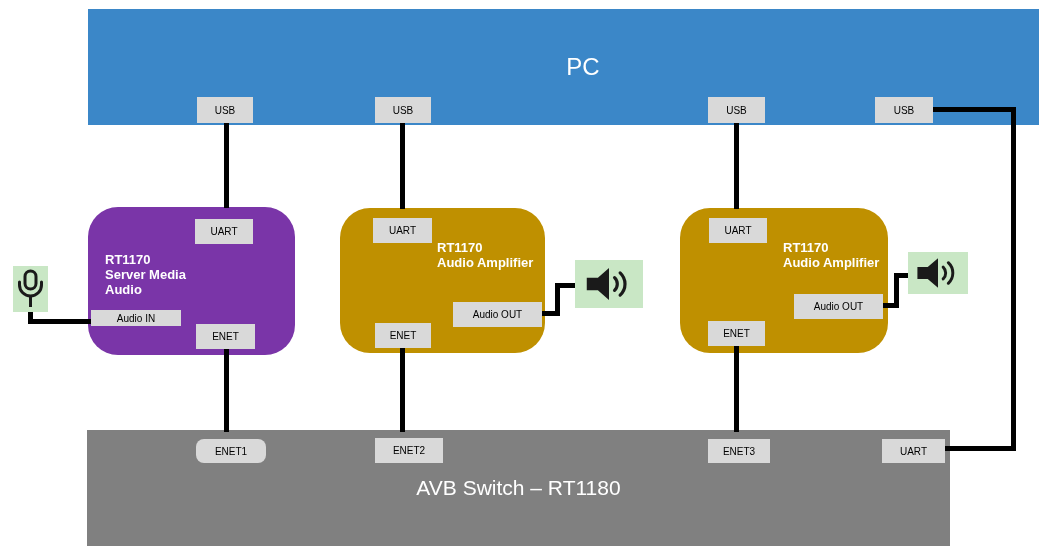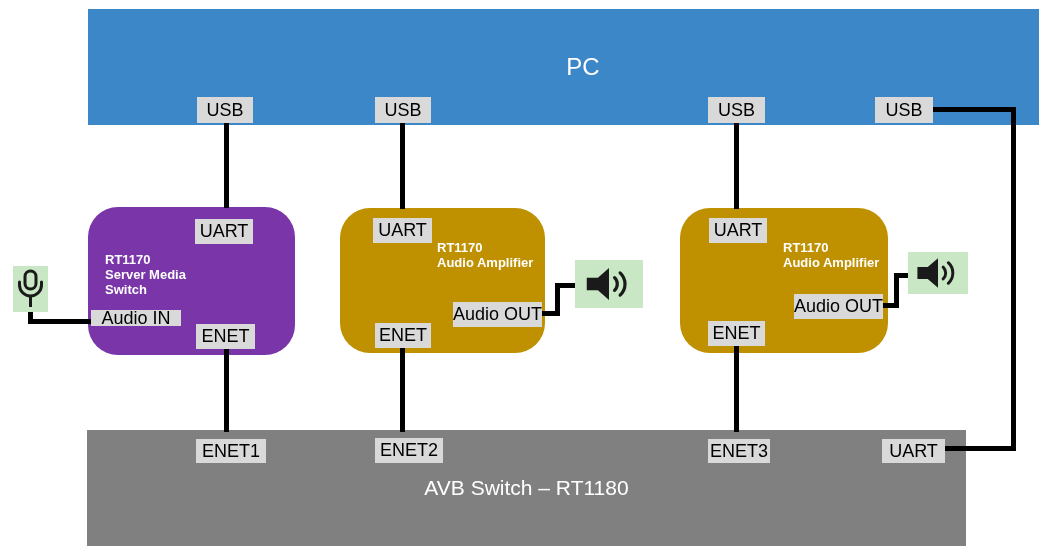--- a/index.html
+++ b/index.html
@@ -11,37 +11,37 @@
     font-family: "Liberation Sans", sans-serif;
     overflow: hidden;
   }
   .box { position: absolute; z-index: 1; }
   .wire { position: absolute; background: var(--wire-black, #000); z-index: 3; }
   .port {
     position: absolute;
     z-index: 4;
     background: var(--port-bg, #d9d9d9);
     color: var(--port-text, #000);
-    font-size: 18px;
+    font-size: 10px;
     display: flex;
     align-items: center;
     justify-content: center;
     white-space: nowrap;
   }
   .big-title {
     position: absolute;
     inset: 0;
     display: flex;
     align-items: center;
     justify-content: center;
     color: var(--title-white, #fff);
     z-index: 2;
   }
   .pc-box     { left: 88px;  top: 9px;   width: 990px; height: 116px; background: var(--pc-blue, #3b87c8); }
-  .switch-box { left: 87px;  top: 430px; width: 863px; height: 116px; background: var(--switch-gray, #808080); padding-left: 16px; }
+  .switch-box { left: 87px;  top: 430px; width: 863px; height: 116px; background: var(--switch-gray, #808080); }
   .soc-box    { border-radius: 30px; }
   .media-box  { left: 88px;  top: 207px; width: 207px; height: 148px; background: var(--box-purple, #7a35a8); }
   .amp1-box   { left: 340px; top: 208px; width: 205px; height: 145px; background: var(--box-gold, #bf9000); }
   .amp2-box   { left: 680px; top: 208px; width: 208px; height: 145px; background: var(--box-gold, #bf9000); }
   .soc-title {
     position: absolute;
     z-index: 2;
     color: var(--title-white, #fff);
     font-size: 13px;
     font-weight: bold;
@@ -97,21 +97,21 @@
   </div>
   <div class="port" style="left:197px; top:97px; width:56px; height:26px;">USB</div>
   <div class="port" style="left:375px; top:97px; width:56px; height:26px;">USB</div>
   <div class="port" style="left:708px; top:97px; width:57px; height:26px;">USB</div>
   <div class="port" style="left:875px; top:97px; width:58px; height:26px;">USB</div>
 
   <div class="box soc-box media-box"></div>
   <div class="soc-title" style="left:105px; top:252px;">
     <div>RT1170</div>
     <div>Server Media</div>
-    <div>Switch</div>
+    <div>Audio</div>
   </div>
   <div class="port" style="left:195px; top:219px; width:58px; height:25px;">UART</div>
   <div class="port" style="left:91px; top:310px; width:90px; height:16px;">Audio IN</div>
   <div class="port" style="left:196px; top:324px; width:59px; height:25px;">ENET</div>
 
   <div class="box soc-box amp1-box"></div>
   <div class="soc-title" style="left:437px; top:240px;">
     <div>RT1170</div>
     <div>Audio Amplifier</div>
   </div>
@@ -124,21 +124,21 @@
     <div>RT1170</div>
     <div>Audio Amplifier</div>
   </div>
   <div class="port" style="left:709px; top:218px; width:58px; height:25px;">UART</div>
   <div class="port" style="left:794px; top:294px; width:89px; height:25px;">Audio OUT</div>
   <div class="port" style="left:708px; top:321px; width:57px; height:25px;">ENET</div>
 
   <div class="box switch-box">
     <div class="big-title fs21">AVB Switch – RT1180</div>
   </div>
-  <div class="port" style="left:196px; top:439px; width:70px; height:24px;">ENET1</div>
+  <div class="port" style="left:196px; top:439px; width:70px; height:24px;border-radius:8px;">ENET1</div>
   <div class="port" style="left:375px; top:438px; width:68px; height:25px;">ENET2</div>
   <div class="port" style="left:708px; top:439px; width:62px; height:24px;">ENET3</div>
   <div class="port" style="left:882px; top:439px; width:63px; height:24px;">UART</div>
 
   <div class="icon-pad" style="left:13px; top:266px; width:35px; height:46px;">
     <svg width="35" height="46" viewBox="0 0 35 46" xmlns="http://www.w3.org/2000/svg">
       <rect x="12" y="5" width="11" height="18" rx="5.5" fill="none" stroke="#1a1a1a" stroke-width="3"></rect>
       <path d="M6.5 16 v3 a11 11 0 0 0 22 0 v-3" fill="none" stroke="#1a1a1a" stroke-width="3" stroke-linecap="round"></path>
       <line x1="17.5" y1="30" x2="17.5" y2="41" stroke="#1a1a1a" stroke-width="3"></line>
     </svg>

